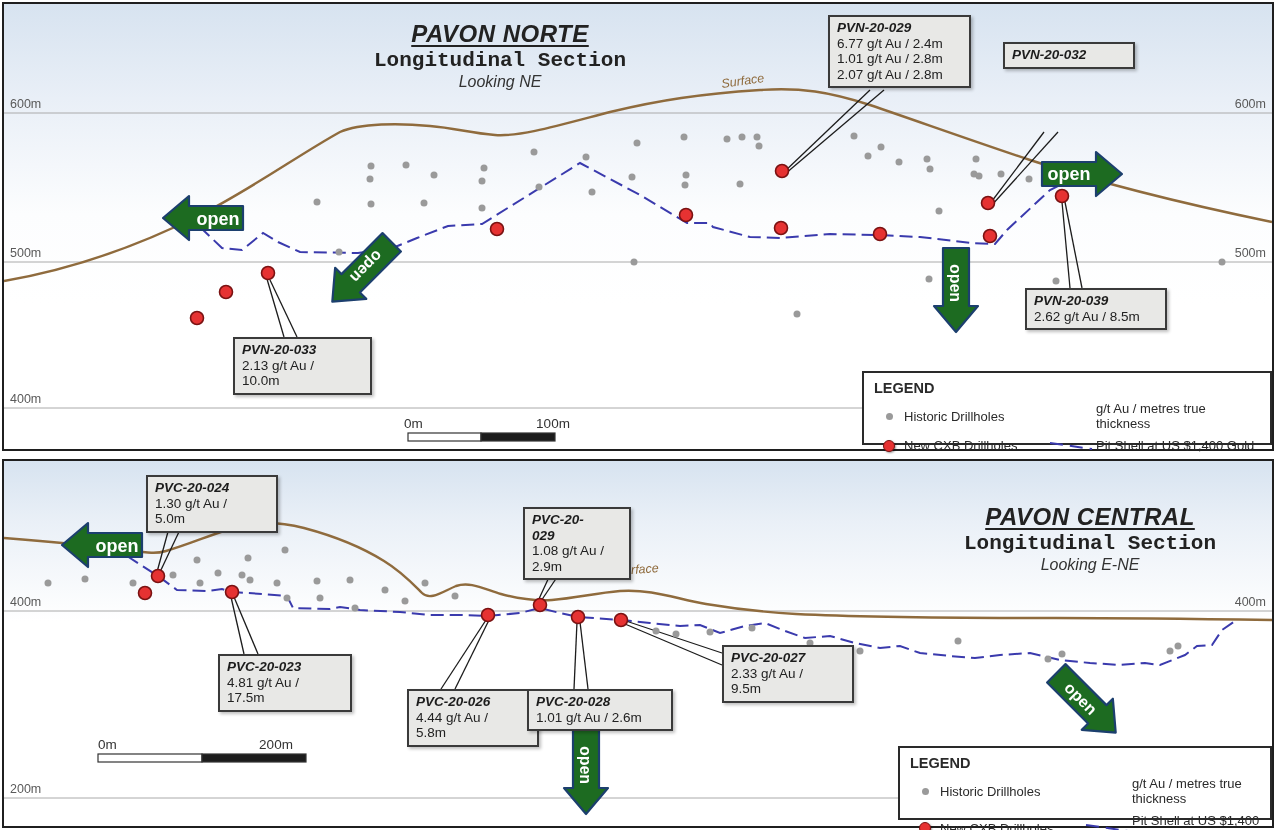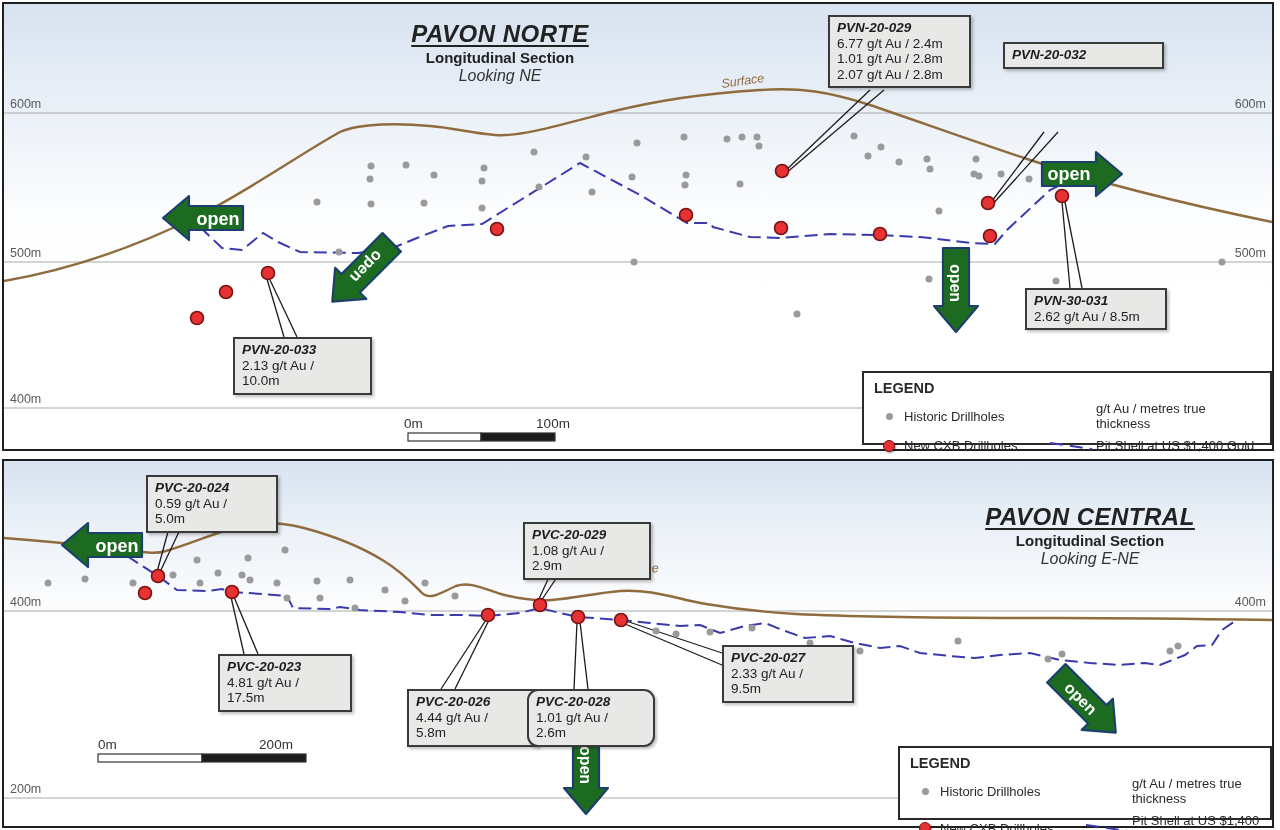--- a/index.html
+++ b/index.html
@@ -26,21 +26,21 @@
   .elev{font-size:12.5px; fill:#5a5a5a;}
   .surface-label{font-size:12.5px; font-style:italic; fill:var(--surface);}
   .arrow{fill:var(--open-arrow); stroke:var(--arrow-outline); stroke-width:2.2; stroke-linejoin:round;}
   .arrow-text{font-size:18px; font-weight:bold; fill:#ffffff;}
   .arrow-text.small{font-size:16px;}
   .scale-text{font-size:13.5px; fill:#333;}
   .scale-rect{stroke:#333; stroke-width:1.2;}
   .title-block{position:absolute; text-align:center; z-index:3;}
   .title-main{font-size:24px; font-weight:bold; font-style:italic; text-decoration:underline;
               text-underline-offset:3px; letter-spacing:0.5px; color:#222;}
-  .title-sub{font-size:15px; font-weight:bold; color:#222; margin-top:1px;}
+  .title-sub{font-size:21px; font-weight:bold; color:#222; margin-top:1px;font-family:Liberation Mono, monospace;}
   .title-look{font-size:16px; font-style:italic; color:#333; margin-top:1px;}
   .callout{position:absolute; z-index:4; background:var(--callout-bg); border:2px solid var(--callout-border);
            padding:3px 23px 4px 7px; box-shadow:2px 2px 3px rgba(0,0,0,0.25); line-height:15.5px;}
   .callout-title{font-weight:bold; font-style:italic; font-size:13.5px; color:#1c1c1c;}
   .callout-lines{white-space:pre-line; font-size:13.5px; color:#222;}
   .legend{position:absolute; z-index:4; background:#ffffff; border:2px solid #2a2a2a; padding:7px 10px 6px 10px;}
   .legend-title{font-weight:bold; font-size:14.5px; margin-bottom:5px;}
   .legend-grid{display:grid; grid-template-columns:30px 142px 50px auto; align-items:center; row-gap:7px; font-size:13px;}
   .dot-h{width:7px; height:7px; border-radius:50%; background:var(--historic-dot); justify-self:center;}
   .dot-c{width:12px; height:12px; border-radius:50%; background:var(--cxb-dot);
@@ -168,25 +168,25 @@
     <div class="title-sub">Longitudinal Section</div>
     <div class="title-look">Looking NE</div>
   </div>
 
   <div class="callout" style="left:824px; top:11px; width:143px;">
     <div class="callout-title">PVN-20-029</div>
     <div class="callout-lines">6.77 g/t Au / 2.4m
 1.01 g/t Au / 2.8m
 2.07 g/t Au / 2.8m</div>
   </div>
-  <div class="callout" style="left:999px; top:38px; width:161px;">
+  <div class="callout" style="left:999px; top:38px; width:132px;">
     <div class="callout-title">PVN-20-032</div>
   </div>
   <div class="callout" style="left:1021px; top:284px; width:142px;">
-    <div class="callout-title">PVN-30-031</div>
+    <div class="callout-title">PVN-20-039</div>
     <div class="callout-lines">2.62 g/t Au / 8.5m</div>
   </div>
   <div class="callout" style="left:229px; top:333px; width:139px;">
     <div class="callout-title">PVN-20-033</div>
     <div class="callout-lines">2.13 g/t Au / 10.0m</div>
   </div>
 
   <div class="legend" style="left:858px; top:367px; width:410px; height:74px;">
     <div class="legend-title">LEGEND</div>
     <div class="legend-grid">
@@ -300,35 +300,35 @@
   </svg>
 
   <div class="title-block" style="left:1086px; top:42px; transform:translateX(-50%); width:420px;">
     <div class="title-main">PAVON CENTRAL</div>
     <div class="title-sub">Longitudinal Section</div>
     <div class="title-look">Looking E-NE</div>
   </div>
 
   <div class="callout" style="left:142px; top:14px; width:132px;">
     <div class="callout-title">PVC-20-024</div>
-    <div class="callout-lines">0.59 g/t Au / 5.0m</div>
-  </div>
-  <div class="callout" style="left:519px; top:46px; width:128px;margin-top:15px;">
+    <div class="callout-lines">1.30 g/t Au / 5.0m</div>
+  </div>
+  <div class="callout" style="left:519px; top:46px; width:108px;">
     <div class="callout-title">PVC-20-029</div>
     <div class="callout-lines">1.08 g/t Au / 2.9m</div>
   </div>
   <div class="callout" style="left:214px; top:193px; width:134px;">
     <div class="callout-title">PVC-20-023</div>
     <div class="callout-lines">4.81 g/t Au / 17.5m</div>
   </div>
   <div class="callout" style="left:379px; top:228px; width:132px;margin-left:24px;">
     <div class="callout-title">PVC-20-026</div>
     <div class="callout-lines">4.44 g/t Au / 5.8m</div>
   </div>
-  <div class="callout" style="left:523px; top:228px; width:128px;border-radius:11px;">
+  <div class="callout" style="left:523px; top:228px; width:146px;">
     <div class="callout-title">PVC-20-028</div>
     <div class="callout-lines">1.01 g/t Au / 2.6m</div>
   </div>
   <div class="callout" style="left:718px; top:184px; width:132px;">
     <div class="callout-title">PVC-20-027</div>
     <div class="callout-lines">2.33 g/t Au / 9.5m</div>
   </div>
 
   <div class="legend" style="left:894px; top:285px; width:374px; height:74px;">
     <div class="legend-title">LEGEND</div>

